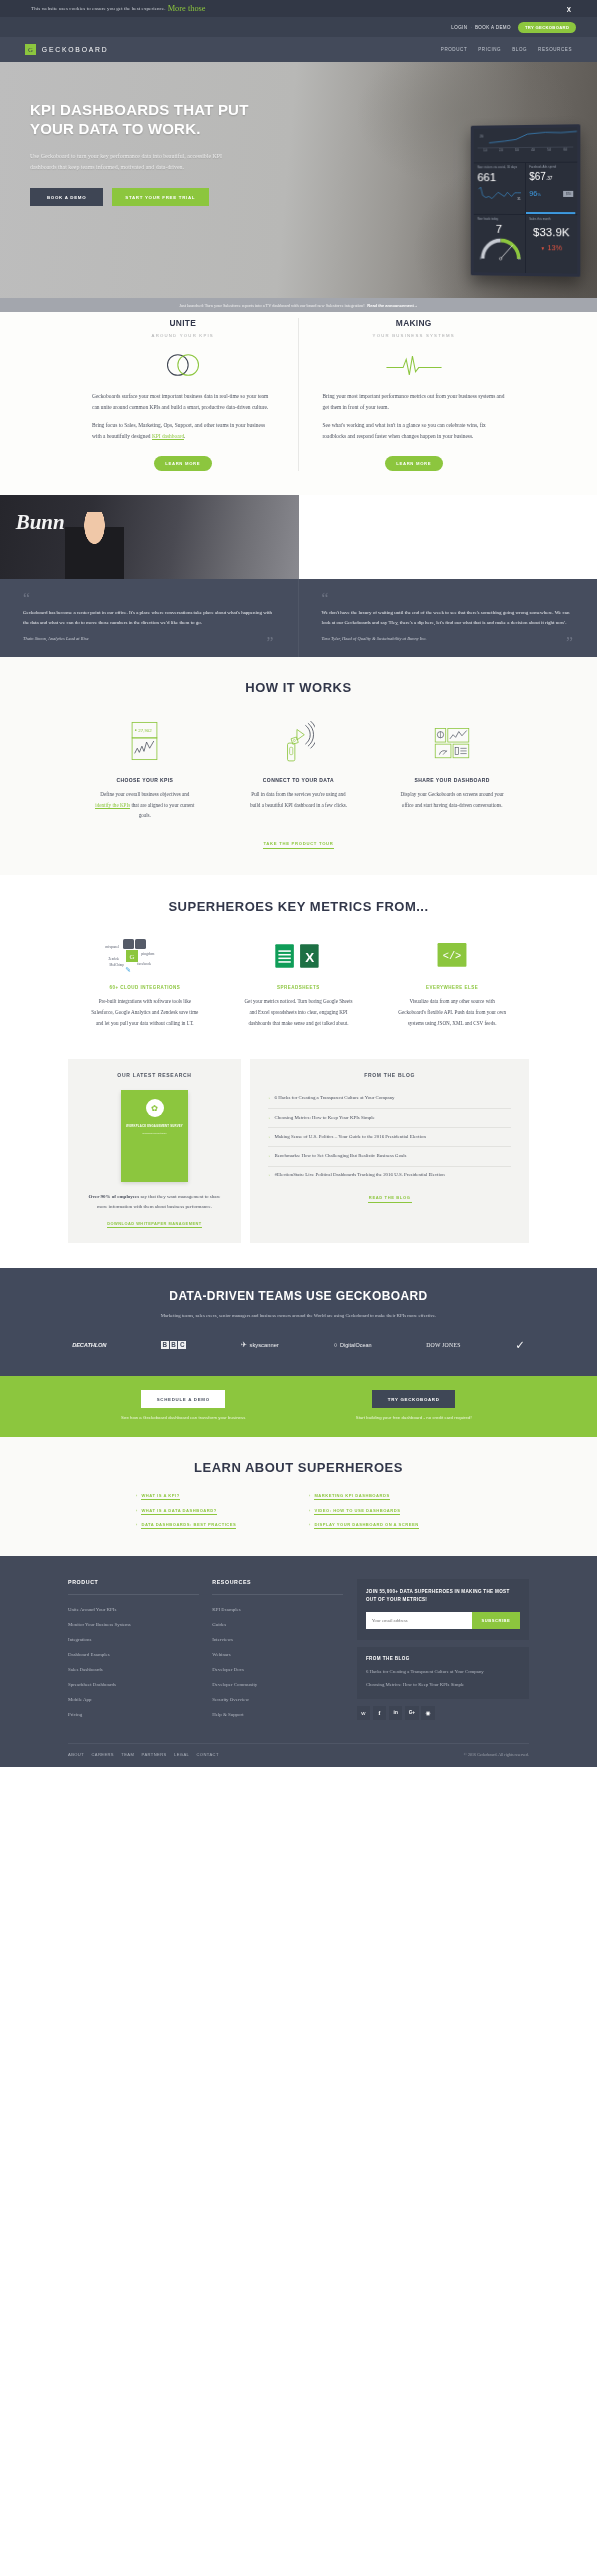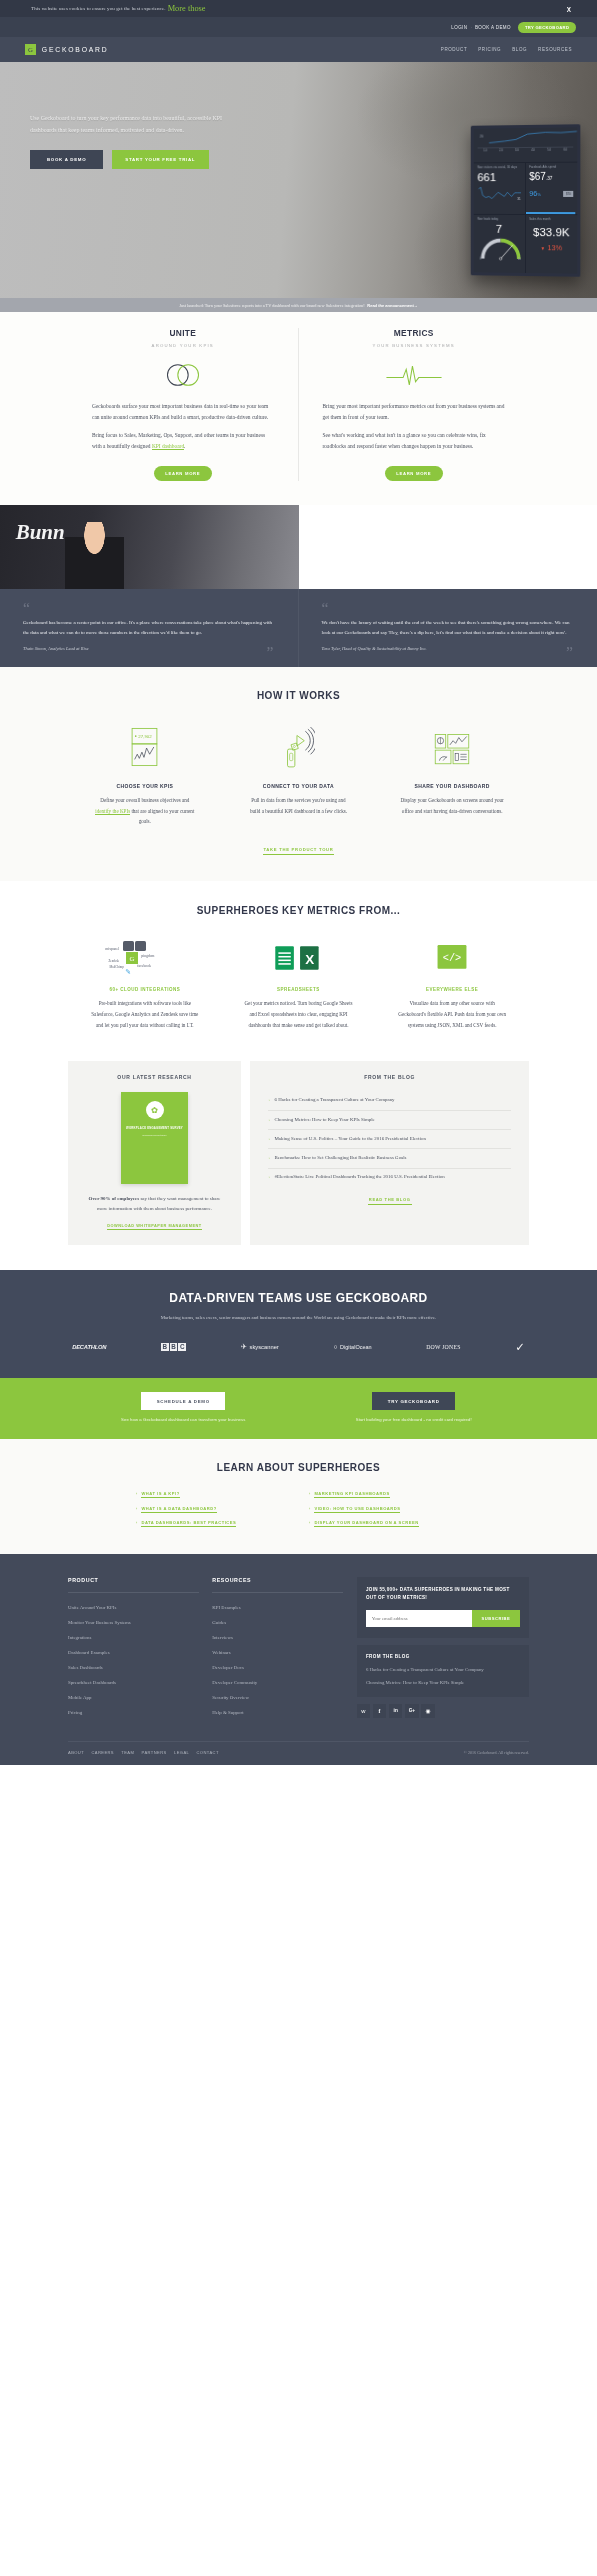--- a/index.html
+++ b/index.html
@@ -125,21 +125,21 @@
 
   
   .announce {
     background: #a3a6ad; height: 14px;
     display: flex; align-items: center; justify-content: center;
   }
   .announce-text { font-size: 4.3px; color: #f2f2f2; font-family: "Liberation Serif", serif;}
   .announce-link { color: #fff; font-weight: bold; text-decoration: none; font-family: "Liberation Sans", sans-serif; font-size:4px;}
 
   
-  .duo { background: #fdfdfb; padding: 16px 0 24px; }
+  .duo { background: #fdfdfb; padding: 6px 0 24px; }
   .duo-grid { display: grid; grid-template-columns: 1fr 1fr; }
   .duo-col { padding: 0 24px; text-align: center; }
   .duo-col:first-child { border-right: 0.5px solid #e8e8e6; }
   .duo h2 { font-size: 8.4px; font-weight: bold; letter-spacing: 0.3px; color: #32374a; }
   .duo .kicker { font-size: 4.3px; letter-spacing: 1.2px; color: #a9aaac; margin-top: 4.7px; }
   .duo-icon { height: 38px; display: flex; align-items: center; justify-content: center; margin: 8.4px 0 3.1px;}
   .duo p {
     font-size: 5.4px; line-height: 2.1; color: #4a4f5c; text-align: left;
     font-family: "Liberation Serif", serif; margin-top: 6.3px;
   }
@@ -185,21 +185,21 @@
     font-size: 5px; line-height: 2.0; color: #eceef2; margin-top: 4.2px;
     font-family: "Liberation Serif", serif;
   }
   .qauthor {
     font-size: 4.5px; color: #cdd1d9; font-style: italic; margin-top: 8.4px;
     font-family: "Liberation Serif", serif;
   }
 
   
   .hiw { background: #fafaf8; padding: 23px 0 26px; text-align: center; }
-  .sec-title { font-size: 10px; font-weight: bold; letter-spacing: 0.5px; color: #32374a; }
+  .sec-title { font-size: 13px; font-weight: bold; letter-spacing: 0.5px; color: #32374a; }
   .hiw-grid { display: grid; grid-template-columns: repeat(3,1fr); margin-top: 24px; }
   .hiw-icon { height: 44px; display:flex; align-items:flex-end; justify-content:center; }
   .hiw h3 { font-size: 5px; font-weight: bold; letter-spacing: 0.4px; color: #32374a; margin-top: 13.6px; }
   .hiw p {
     font-size: 5.1px; line-height: 2.1; color: #4a4f5c; margin: 6.3px auto 0;
     width: 105px; font-family: "Liberation Serif", serif;
   }
   .tourlink {
     display: inline-block; margin-top: 20px; font-size: 4.2px; letter-spacing: 0.7px;
     color: #8cc63e; text-decoration: none; border-bottom: 0.5px solid #8cc63e; padding-bottom: 1.6px;
@@ -380,20 +380,21 @@
       <a href="#">PRICING</a>
       <a href="#">BLOG</a>
       <a href="#">RESOURCES</a>
     </div>
   </div>
 
   <div class="hero">
     <div class="hero-photo"></div>
 
     <div class="hero-inner">
+      <h1>KPI DASHBOARDS THAT PUT YOUR DATA TO WORK.</h1>
       <p>Use Geckoboard to turn your key performance data into beautiful, accessible KPI dashboards that keep teams informed, motivated and data-driven.</p>
       <div class="hero-btns">
         <a class="btn btn-dark" href="#">BOOK A DEMO</a>
         <a class="btn btn-green" href="#">START YOUR FREE TRIAL</a>
       </div>
     </div>
 
     <div class="tv">
       <div class="tv-grid">
         <div class="w w-span2" style="padding-bottom:1px">
@@ -474,21 +475,21 @@
               <circle cx="30" cy="29" r="20" fill="none" stroke="#3e4451" stroke-width="2"></circle>
               <circle cx="50" cy="29" r="20" fill="none" stroke="#8cc63e" stroke-width="2"></circle>
             </svg>
           </div>
           <p>Geckoboards surface your most important business data in real-time so your team can unite around common KPIs and build a smart, productive data-driven culture.</p>
           <p><span>Bring focus to Sales, Marketing, Ops, Support, and other teams in your business with a beautifully designed </span><a class="ilink" href="#">KPI dashboard</a><span>.</span></p>
           <div><a class="btn btn-green" href="#">LEARN MORE</a></div>
         </div>
 
         <div class="duo-col">
-          <h2>METRICS</h2>
+          <h2>MAKING</h2>
           <div class="kicker">YOUR BUSINESS SYSTEMS</div>
           <div class="duo-icon">
             <svg width="58" height="26" viewBox="0 0 110 50">
               <polyline points="2,30 26,30 34,30 40,14 46,44 52,8 58,38 64,30 78,30 108,30" fill="none" stroke="#8cc63e" stroke-width="2"></polyline>
             </svg>
           </div>
           <p>Bring your most important performance metrics out from your business systems and get them in front of your team.</p>
           <p>See what's working and what isn't in a glance so you can celebrate wins, fix roadblocks and respond faster when changes happen in your business.</p>
           <div><a class="btn btn-green" href="#">LEARN MORE</a></div>
         </div>

